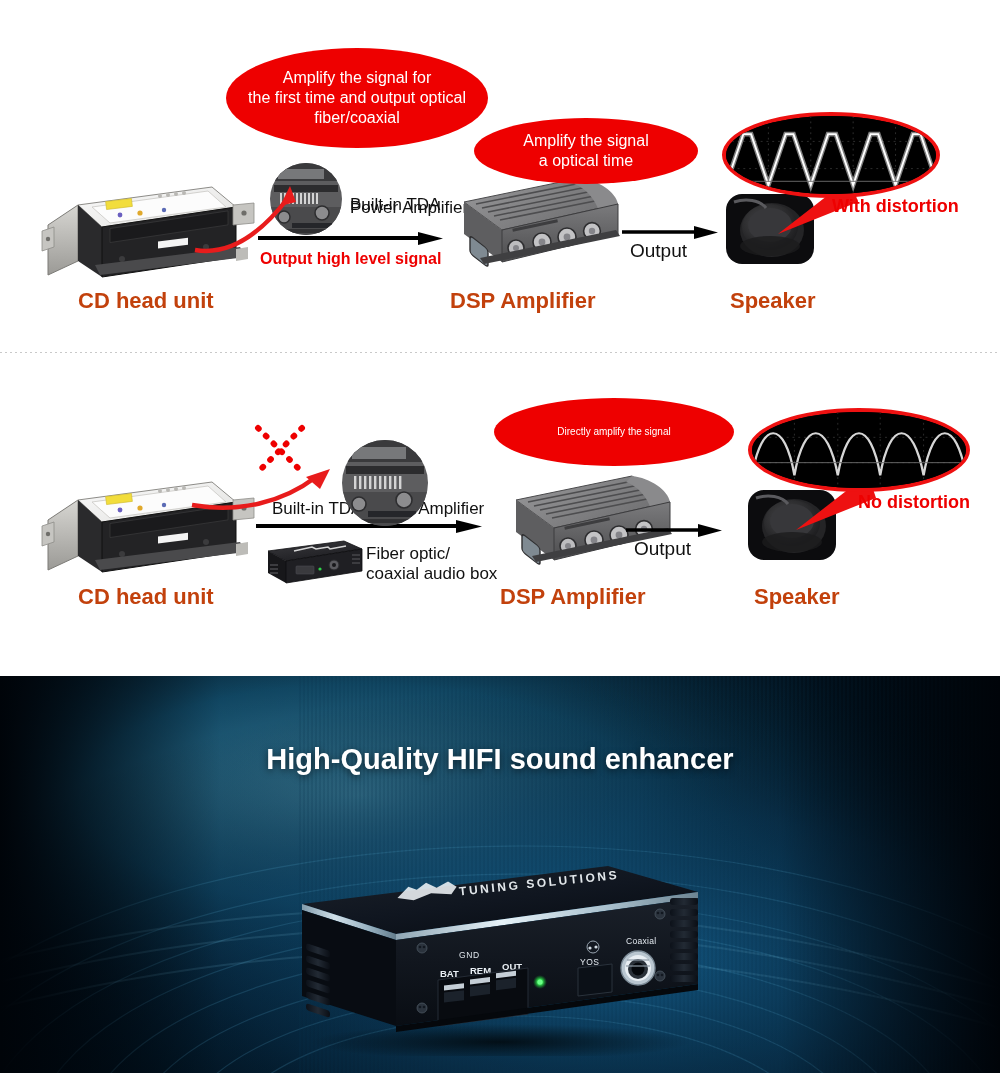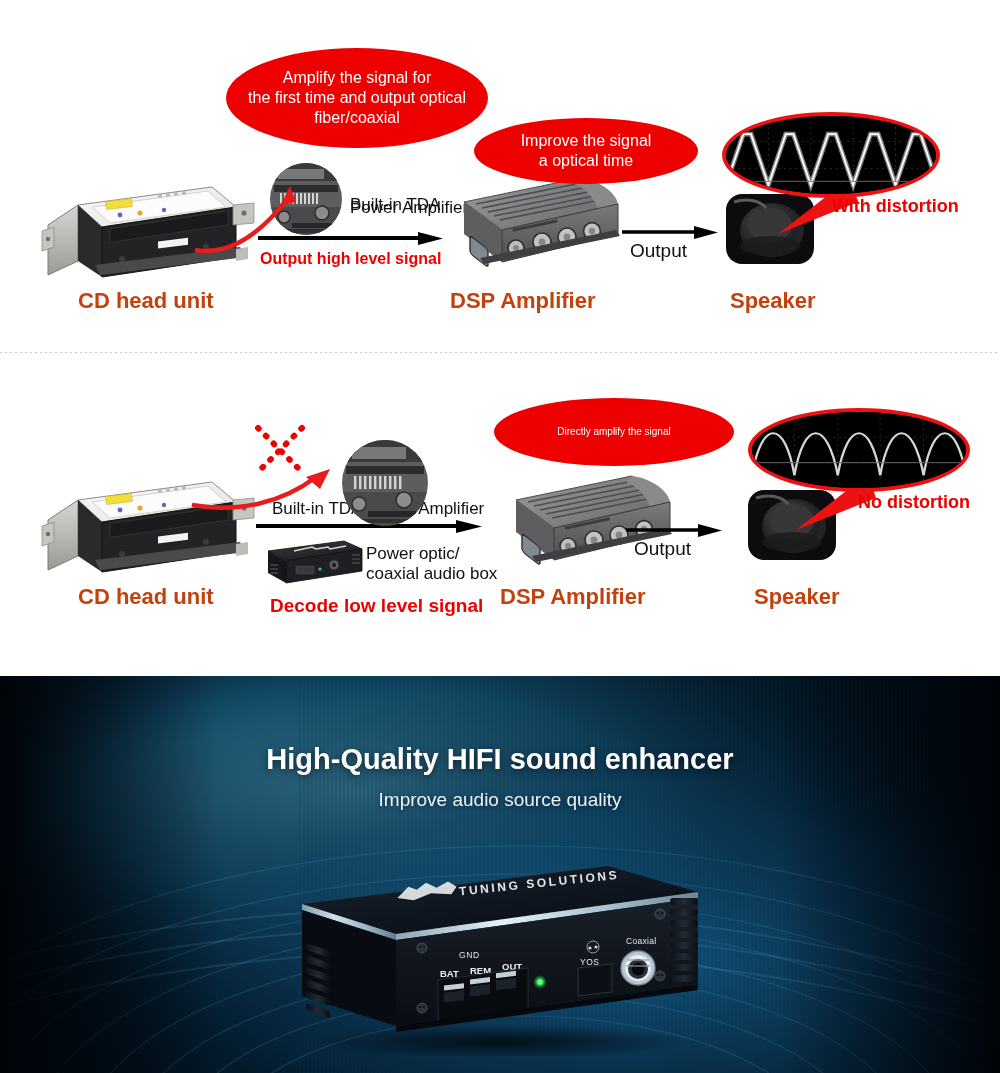--- a/index.html
+++ b/index.html
@@ -249,21 +249,21 @@
 
       <rect x="72" y="52" width="46" height="3" fill="#3d3d3f" transform="rotate(-12 95 53)"></rect>
 
       <polygon points="40,86 176,58 180,64 44,92" fill="#3f3f41"></polygon>
     </svg>
   </div>
   <div class="lbl-black" style="left:450px; top:288px; font-size:22px;">DSP Amplifier</div>
 
   <div class="bubble" style="left:474px; top:118px; width:224px; height:66px; font-size:16px;">
     <div class="bubble-text">
-      <div>Improve the signal</div>
+      <div>Amplify the signal</div>
       <div>a optical time</div>
     </div>
   </div>
   <svg class="bubble-tail" style="left:530px; top:168px;" width="60" height="48" viewBox="0 0 60 48">
     <polygon points="0,2 40,0 18,44" fill="#ee0000"></polygon>
   </svg>
 
   <svg class="flow-arrow" style="left:622px; top:226px;" width="96" height="14" viewBox="0 0 96 14">
     <line x1="0" y1="6" x2="76" y2="6" stroke="#000" stroke-width="3.4"></line>
     <polygon points="72,0 96,6.5 72,13" fill="#000"></polygon>
@@ -414,23 +414,22 @@
           <rect x="14" y="31" width="8" height="2"></rect>
         <rect x="14" y="35" width="8" height="2"></rect>
       </g>
       <g fill="#3c3c40">
         <rect x="96" y="17" width="8" height="2"></rect>
           <rect x="96" y="21" width="8" height="2"></rect>
         <rect x="96" y="25" width="8" height="2"></rect>
       </g>
     </svg>
   </div>
-  <div class="lbl-plain" style="left:366px; top:192px; font-size:17px;">Power optic/</div>
+  <div class="lbl-plain" style="left:366px; top:192px; font-size:17px;">Fiber optic/</div>
   <div class="lbl-plain" style="left:366px; top:212px; font-size:17px;">coaxial audio box</div>
-  <div class="lbl-red" style="left:270px; top:243px; font-size:19px;">Decode low level signal</div>
 
   <div class="dsp-amp" style="left:490px; top:460px; width:0; height:0;"></div>
   <div class="dsp-amp" style="left:492px; top:118px; width:182px; height:100px;">
     <svg viewBox="0 0 182 100" width="182" height="100">
       <polygon points="24,30 140,6 178,32 62,58" fill="url(#ampTop1)" stroke="#4a4a4c" stroke-width="1"></polygon>
       <g stroke="#4d4d4f" stroke-width="1.6">
         <line x1="36" y1="32" x2="146" y2="10"></line>
         <line x1="42" y1="36" x2="152" y2="14"></line>
         <line x1="48" y1="40" x2="158" y2="18"></line>
         <line x1="54" y1="44" x2="164" y2="22"></line>
@@ -726,21 +725,20 @@
           <line x1="984" y1="0" x2="984" y2="397"></line>
           <line x1="988" y1="0" x2="988" y2="397"></line>
           <line x1="992" y1="0" x2="992" y2="397"></line>
           <line x1="996" y1="0" x2="996" y2="397"></line>
         </g>
     </g>
     <rect width="1000" height="397" fill="url(#vign)"></rect>
   </svg>
 
   <div class="hero-title" style="top:67px; font-size:29px;">High-Quality HIFI sound enhancer</div>
-  <div class="hero-sub" style="top:113px; font-size:19px;">Improve audio source quality</div>
 
   <div class="product" style="left:278px; top:180px; width:444px; height:200px;">
     <svg viewBox="0 0 444 200" width="444" height="200">
       <defs>
         <linearGradient id="pTop" x1="0.1" y1="0" x2="0.9" y2="1">
           <stop offset="0" stop-color="#1b2129"></stop>
           <stop offset="0.5" stop-color="#101620"></stop>
           <stop offset="1" stop-color="#070b11"></stop>
         </linearGradient>
         <linearGradient id="pFront" x1="0" y1="0" x2="0" y2="1">

